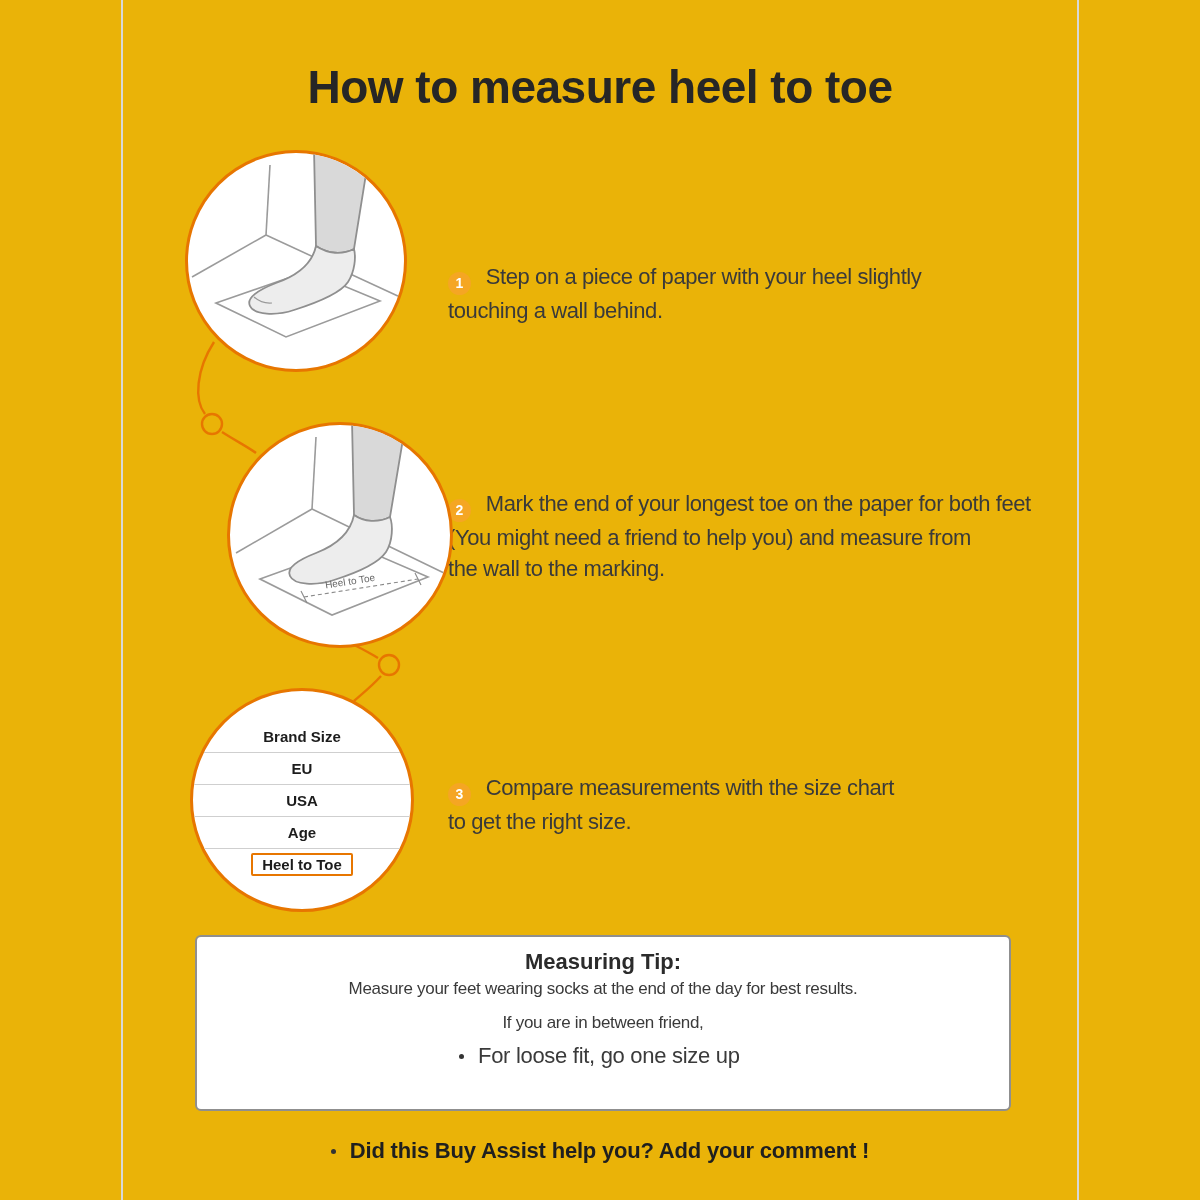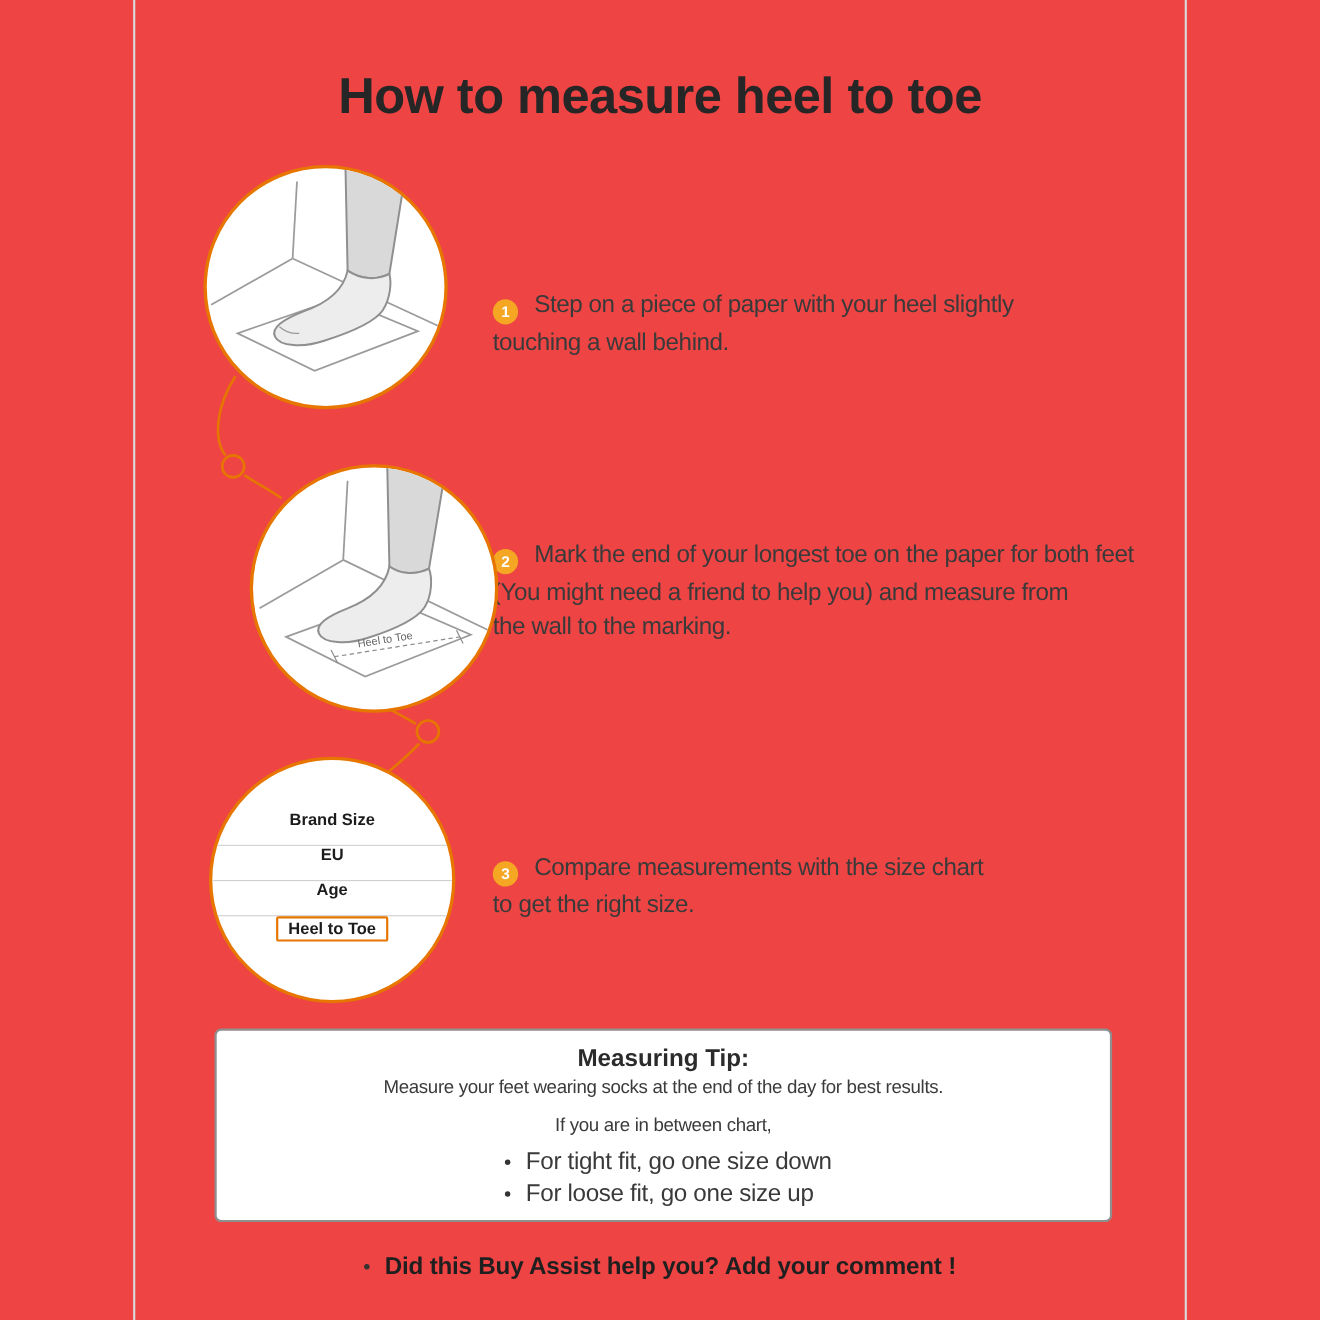--- a/index.html
+++ b/index.html
@@ -1,35 +1,35 @@
 <!DOCTYPE html>
 <html style="--color-accent: #E77600; --color-badge: #F5A623; --color-title: #262626; --color-text: #3A3A3A; --color-border-gray: #8F8F8F; --color-separator: #CFCFCF; --color-edge-line: #D8D8D8;"><head>
 <meta charset="utf-8">
 <style>
   html,body{margin:0;padding:0;background:#fff;}
-  .page{position:relative;width:1200px;height:1200px;background:#ef4444;overflow:hidden;
+  .page{position:relative;width:1200px;height:1200px;background:#eab308;overflow:hidden;
         font-family:"Liberation Sans","DejaVu Sans",sans-serif;color:var(--color-text,#3a3a3a);}
   .edge{position:absolute;top:0;width:2px;height:1200px;background:var(--color-edge-line,#d8d8d8);}
   .edge.left{left:121px;} .edge.right{left:1077px;}
 
   .title{position:absolute;left:0;right:0;top:60px;margin:0;text-align:center;
          font-size:46px;font-weight:700;letter-spacing:-0.5px;color:var(--color-title,#262626);}
 
   .connectors{position:absolute;left:0;top:0;width:1200px;height:1200px;pointer-events:none;z-index:0;}
   .conn{stroke:var(--color-accent,#E77600);stroke-width:2.4;fill:none;}
 
   .circle{position:absolute;border:3px solid var(--color-accent,#E77600);border-radius:50%;
           background:#fff;overflow:hidden;z-index:1;}
   .c1{left:185px;top:150px;width:216px;height:216px;}
   .c2{left:227px;top:422px;width:220px;height:220px;}
   .c3{left:190px;top:688px;width:218px;height:218px;display:flex;align-items:center;justify-content:center;}
   .ill{width:100%;height:100%;display:block;}
 
   .size-rows{width:100%;}
-  .size-row{height:31px;display:flex;align-items:flex-start;justify-content:center;
+  .size-row{height:31px;display:flex;align-items:center;justify-content:center;
             font-size:15px;font-weight:700;color:#1c1c1c;
             border-bottom:1.5px solid var(--color-separator,#cfcfcf);}
   .size-row.last{border-bottom:none;}
   .hl{border:2px solid var(--color-accent,#E77600);padding:1px 9px;border-radius:2px;background:#fff;}
 
   .step{position:absolute;font-size:22px;line-height:31px;letter-spacing:-0.4px;color:var(--color-text,#3a3a3a);}
   .step .line{display:block;white-space:nowrap;}
   .badge{display:inline-flex;width:23px;height:23px;border-radius:50%;
          background:var(--color-badge,#F5A623);color:#fff;font-size:14px;font-weight:700;
          align-items:center;justify-content:center;letter-spacing:0;margin-right:9px;vertical-align:-4px;}
@@ -104,20 +104,23 @@
 
   <div class="circle c3">
     <div class="size-rows">
       <div class="size-row">
         <span>Brand Size</span>
       </div>
       <div class="size-row">
         <span>EU</span>
       </div>
       <div class="size-row">
+        <span>USA</span>
+      </div>
+      <div class="size-row">
         <span>Age</span>
       </div>
       <div class="size-row last">
         <span class="hl">Heel to Toe</span>
       </div>
     </div>
   </div>
 
   <div class="step s1">
     <span class="line">
@@ -140,25 +143,22 @@
     <span class="line">
       <span class="badge">3</span>
       <span>Compare measurements with the size chart</span>
     </span>
     <span class="line">to get the right size.</span>
   </div>
 
   <div class="tip-box">
     <div class="tip-title">Measuring Tip:</div>
     <div class="tip-line tip-line1">Measure your feet wearing socks at the end of the day for best results.</div>
-    <div class="tip-line tip-line2">If you are in between chart,</div>
+    <div class="tip-line tip-line2">If you are in between friend,</div>
     <div class="tip-bullets">
-      <div>
-        <span class="dot"></span><span>For tight fit, go one size down</span>
-      </div>
       <div>
         <span class="dot"></span><span>For loose fit, go one size up</span>
       </div>
     </div>
   </div>
 
   <div class="bottom-note">
     <span class="dot"></span><span>Did this Buy Assist help you? Add your comment !</span>
   </div>
 

